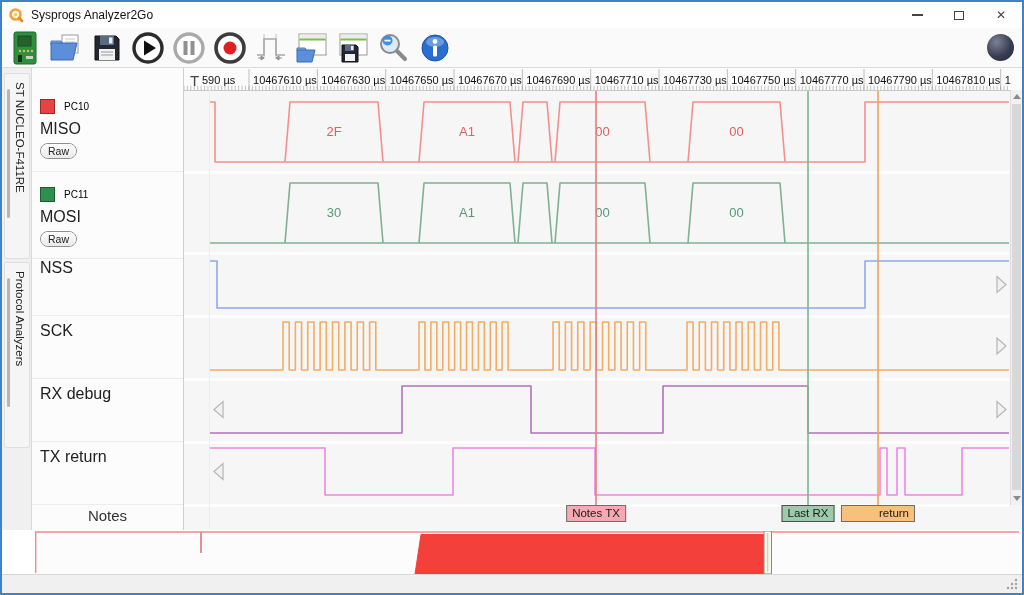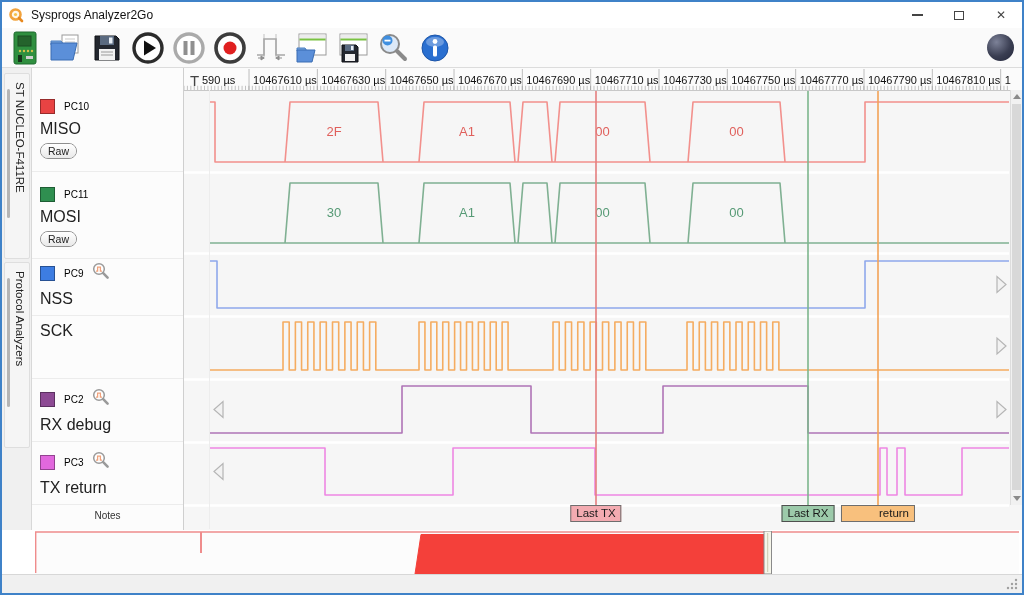--- a/index.html
+++ b/index.html
@@ -44,21 +44,21 @@
   .ch-row { position:absolute; left:0; right:0; border-bottom:1px solid #ececec; }
   .ch-head { display:flex; align-items:center; gap:9px; margin:9px 0 0 8px; }
   .swatch { width:15px; height:15px; border:1px solid rgba(0,0,0,0.35); flex:none; }
   .pin-name { font-size:10px; color:#000; }
   .ch-sig { margin:6px 0 0 8px; font-size:16px; color:#222; }
   .pill { margin:5px 0 0 8px; display:inline-flex; border:1px solid #8f8f8f;
     border-radius:9px; overflow:hidden; font-size:10.5px; height:16px; line-height:14px;flex-direction:column; }
   .pill .raw { padding:0 7px; background:linear-gradient(#ffffff,#e9e9e9); color:#222; }
   .pill .spi { padding:8px 9px; background:#2e70d9; color:#fff; }
   .notes-row { position:absolute; left:0; right:0; top:437px; height:24px;
-    text-align:center; font-size:10px; color:#333; line-height:22px; }
+    text-align:center; font-size:15px; color:#333; line-height:22px; }
 
   .wavearea { position:absolute; left:182px; top:0; width:838px; height:462px; background:#f6f6f6; }
   #wave-svg { position:absolute; left:0; top:0; }
 
   .marker-label { position:absolute; top:437px; transform:translateX(-50%);
     font-size:11.5px; color:#1a1a1a; padding:1px 5px 2px; border:1px solid #666;
     white-space:nowrap; z-index:4; }
 
   .scrollbar { position:absolute; left:826px; top:22px; width:12px; height:415px;
     background:#f1f1f1; border-left:1px solid #ddd; }
@@ -223,56 +223,29 @@
               <span class="spi">SPI</span>
             </div></div>
           <div class="ch-row" style="top: 110px; height: 81px;"><div class="ch-head">
               <div class="swatch" style="background: rgb(47, 143, 80);"></div>
               <span class="pin-name">PC11</span>
             </div><div class="ch-sig">MOSI</div><div class="pill">
               <span class="raw">Raw</span>
               <span class="spi">SPI</span>
             </div></div>
           <div class="ch-row" style="top: 185px; height: 63px;">
-            <div class="ch-head">
-              <div class="swatch" style="background: rgb(61, 125, 226);"></div>
-              <span class="pin-name">PC9</span>
-              <span><svg width="18" height="18" viewBox="0 0 18 18">
-    <circle cx="7" cy="7" r="5.3" fill="#fff" stroke="#9a9a9a" stroke-width="1.5"></circle>
-    <line x1="11.2" y1="11.2" x2="15.6" y2="15.6" stroke="#9a9a9a" stroke-width="2.6" stroke-linecap="round"></line>
-    <path d="M4,9.2 h1.6 v-4 h2.8 v4 h1.6" fill="none" stroke="#f0a27c" stroke-width="1.3"></path>
-                </svg></span>
-            </div>
             <div class="ch-sig">NSS</div>
           </div>
           <div class="ch-row" style="top: 248px; height: 63px;">
             <div class="ch-sig">SCK</div>
           </div>
           <div class="ch-row" style="top: 311px; height: 63px;">
-            <div class="ch-head">
-              <div class="swatch" style="background: rgb(141, 74, 148);"></div>
-              <span class="pin-name">PC2</span>
-              <span><svg width="18" height="18" viewBox="0 0 18 18">
-    <circle cx="7" cy="7" r="5.3" fill="#fff" stroke="#9a9a9a" stroke-width="1.5"></circle>
-    <line x1="11.2" y1="11.2" x2="15.6" y2="15.6" stroke="#9a9a9a" stroke-width="2.6" stroke-linecap="round"></line>
-    <path d="M4,9.2 h1.6 v-4 h2.8 v4 h1.6" fill="none" stroke="#f0a27c" stroke-width="1.3"></path>
-                </svg></span>
-            </div>
             <div class="ch-sig">RX debug</div>
           </div>
           <div class="ch-row" style="top: 374px; height: 63px;">
-            <div class="ch-head">
-              <div class="swatch" style="background: rgb(225, 104, 221);"></div>
-              <span class="pin-name">PC3</span>
-              <span><svg width="18" height="18" viewBox="0 0 18 18">
-    <circle cx="7" cy="7" r="5.3" fill="#fff" stroke="#9a9a9a" stroke-width="1.5"></circle>
-    <line x1="11.2" y1="11.2" x2="15.6" y2="15.6" stroke="#9a9a9a" stroke-width="2.6" stroke-linecap="round"></line>
-    <path d="M4,9.2 h1.6 v-4 h2.8 v4 h1.6" fill="none" stroke="#f0a27c" stroke-width="1.3"></path>
-                </svg></span>
-            </div>
             <div class="ch-sig">TX return</div>
           </div>
         </div>
       <div class="notes-row">Notes</div>
     </div>
 
     <div class="wavearea">
       <svg id="wave-svg" width="838" height="462" viewBox="182 66 838 462">
           <rect x="182" y="66" width="838" height="462" fill="#f6f6f6"></rect>
           <rect x="182" y="66" width="838" height="22" fill="#fbfbfb"></rect>
@@ -352,21 +325,21 @@
           </g>
           <g>
             <path d="M208,446L323,446L323,493L451,493L451,446L593,446L593,493L878,493L878,446L885,446L885,493L895,493L895,446L903,446L903,493L960,493L960,446L1007,446" stroke="#ee87e3" stroke-width="1.6" fill="none" stroke-linejoin="round"></path>
             <path d="M221,461.5L221,477.5L212,469.5Z" fill="#f2f2f2" stroke="#b5b5b5" stroke-width="1.2"></path>
           </g>
           <line x1="594" y1="89" x2="594" y2="503" stroke="#e57f7f" stroke-width="1.6"></line>
           <line x1="806" y1="89" x2="806" y2="503" stroke="#7db68d" stroke-width="1.6"></line>
           <line x1="876" y1="89" x2="876" y2="503" stroke="#f3a357" stroke-width="1.6"></line>
         </svg>
       <div id="marker-labels">
-          <div class="marker-label" style="left: 412px; background: rgb(243, 171, 177); border-color: rgb(110, 110, 110);">Last TX</div>
+          <div class="marker-label" style="left: 412px; background: rgb(243, 171, 177); border-color: rgb(110, 110, 110);">Notes TX</div>
           <div class="marker-label" style="left: 624px; background: rgb(156, 202, 170); border-color: rgb(79, 79, 79);">Last RX</div>
           <div class="marker-label" style="left: 694px; background: rgb(248, 192, 125); border-color: rgb(110, 110, 110); padding-left: 37px;">return</div>
         </div>
       <div class="scrollbar">
         <div class="sb-btn sb-up">
             <div class="sb-tri-up"></div>
           </div>
         <div class="sb-thumb"></div>
         <div class="sb-btn sb-down">
             <div class="sb-tri-down"></div>

